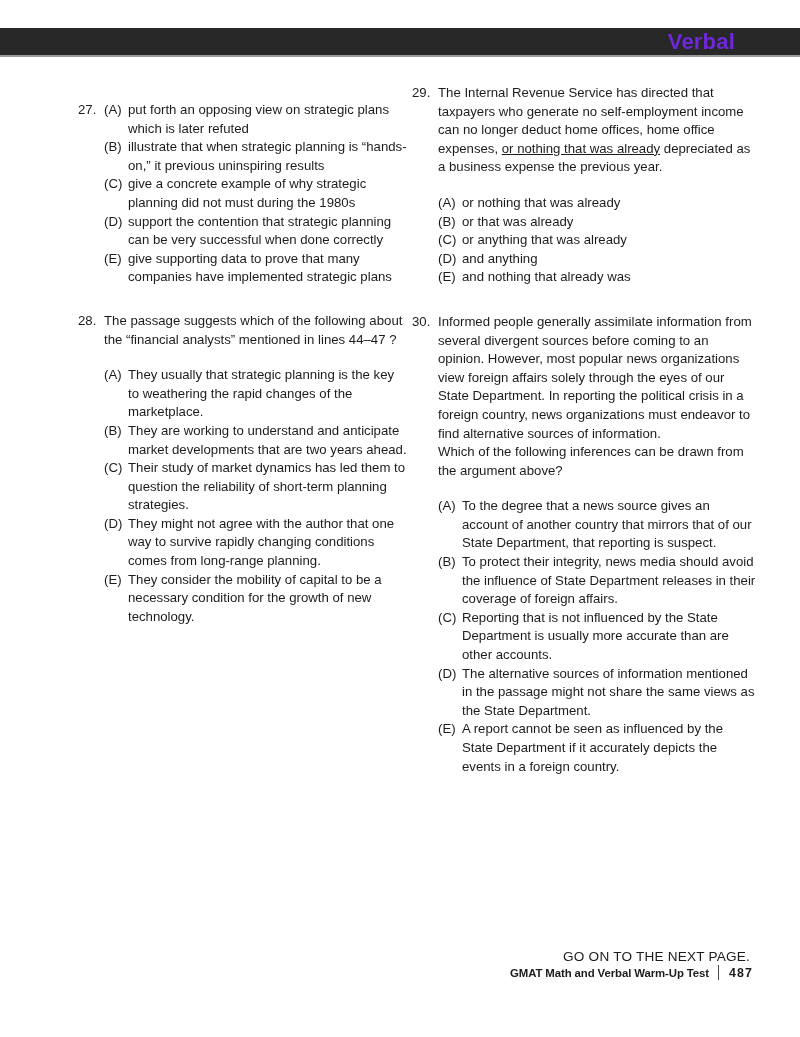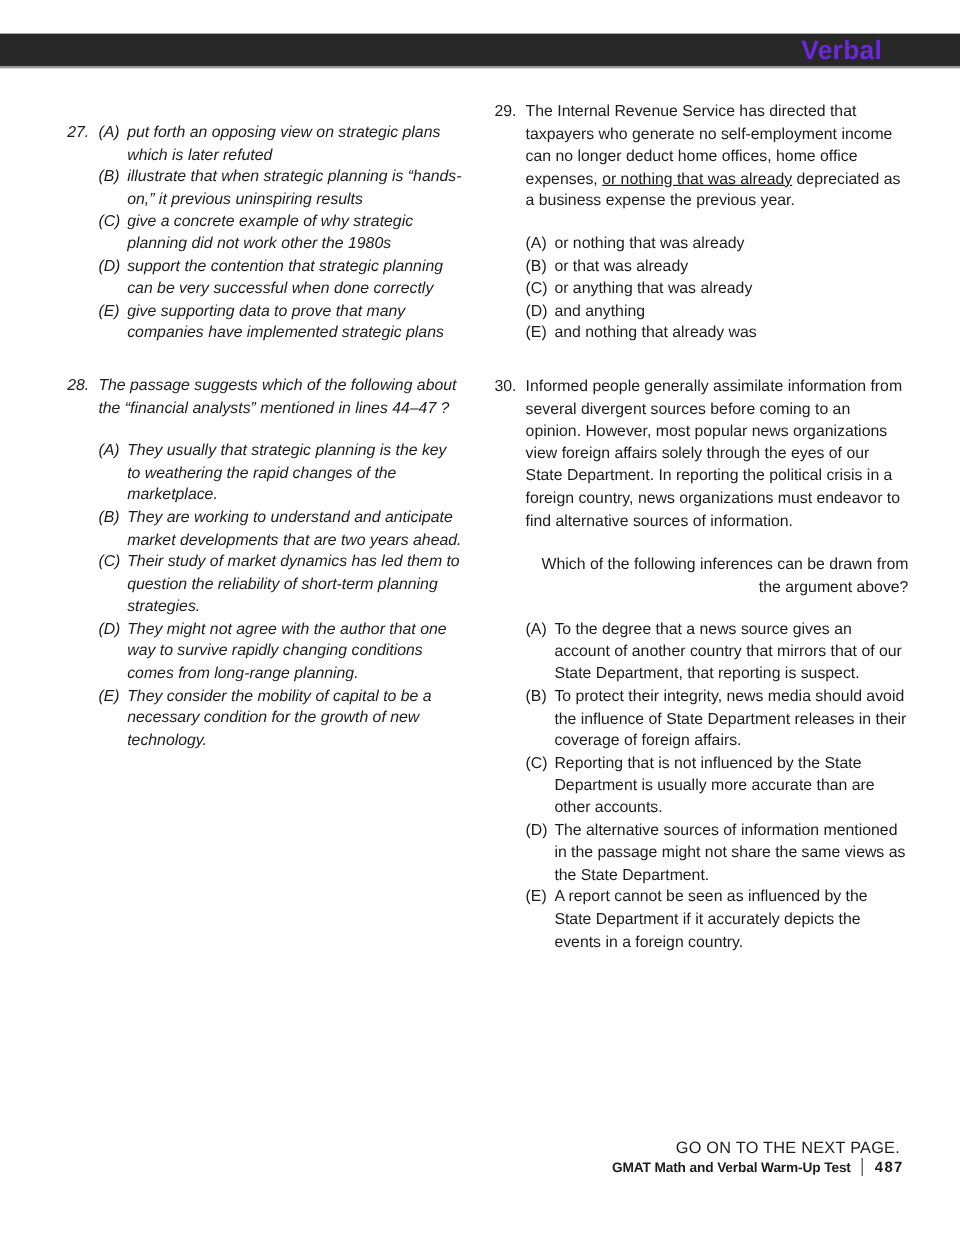--- a/index.html
+++ b/index.html
@@ -49,21 +49,21 @@
   .page-body {
     position: absolute;
     left: 0;
     top: 84px;
     width: 800px;
   }
   .column {
     position: absolute;
     top: 0;
   }
-  .column.left  { left: 56px;  width: 330px; font-style: italic; }
+  .column.left  { left: 78px;  width: 330px; }
   .column.right { left: 412px; width: 345px; }
 
   
   .question {
     position: relative;
     margin-bottom: 22px;
   }
   .q-head {
     position: relative;
     padding-left: 26px;
@@ -75,22 +75,20 @@
     left: 0;
     top: 0;
     width: 24px;
     font-size: 13.2px;
     line-height: 18.6px;
   }
   .q-stem-extra {
     padding-left: 26px;
     font-size: 13.2px;
     line-height: 18.6px;
-    margin-top: 18px;
-    text-align: right;
   }
 
   .choices {
     margin-top: 17px;
     padding-left: 26px;
   }
   .choice {
     position: relative;
     padding-left: 24px;
     font-size: 13.2px;
@@ -165,21 +163,21 @@
         <div class="choice">
           <span class="choice-letter">(A)</span>
           <span class="choice-text">put forth an opposing view on strategic plans which is later refuted</span>
         </div>
         <div class="choice">
           <span class="choice-letter">(B)</span>
           <span class="choice-text">illustrate that when strategic planning is “hands-on,” it previous uninspiring results</span>
         </div>
         <div class="choice">
           <span class="choice-letter">(C)</span>
-          <span class="choice-text">give a concrete example of why strategic planning did not work other the 1980s</span>
+          <span class="choice-text">give a concrete example of why strategic planning did not must during the 1980s</span>
         </div>
         <div class="choice">
           <span class="choice-letter">(D)</span>
           <span class="choice-text">support the contention that strategic planning can be very successful when done correctly</span>
         </div>
         <div class="choice">
           <span class="choice-letter">(E)</span>
           <span class="choice-text">give supporting data to prove that many companies have implemented strategic plans</span>
         </div>
       </div>

